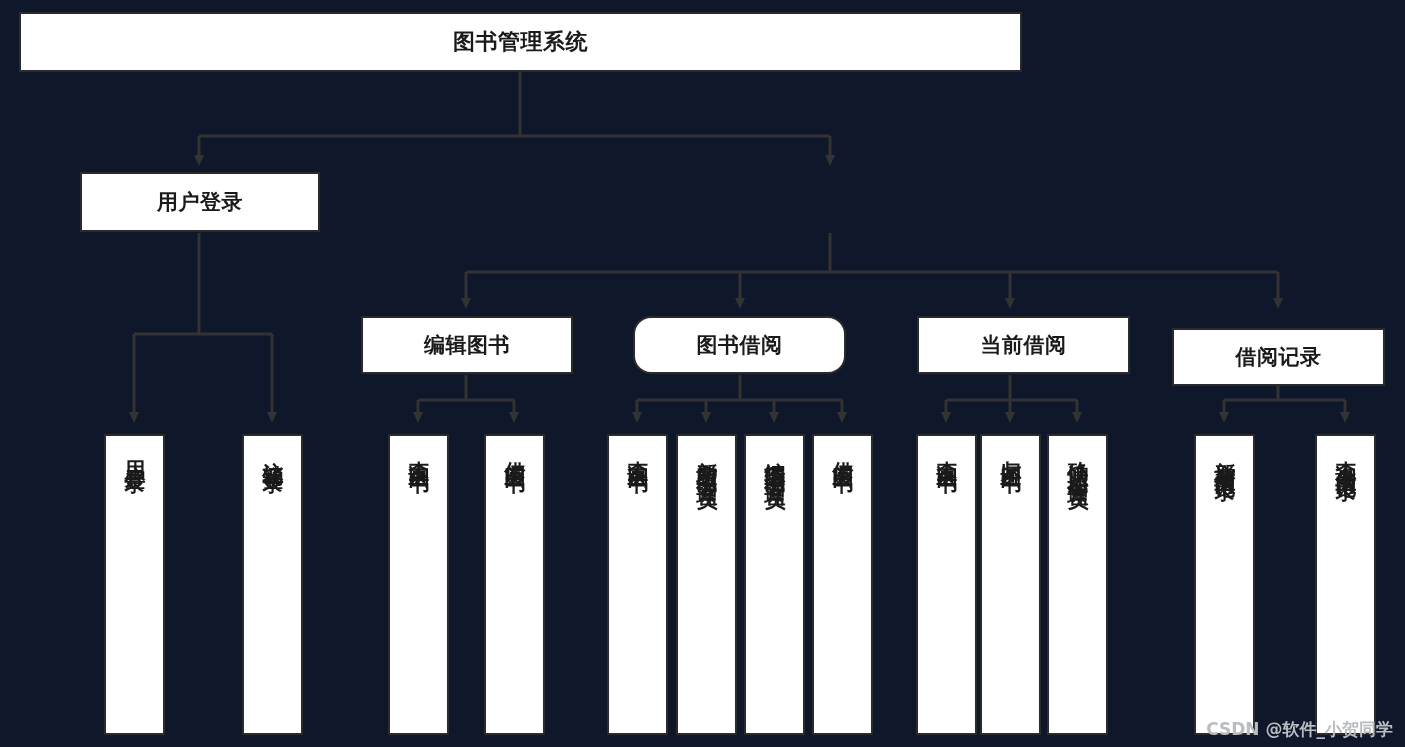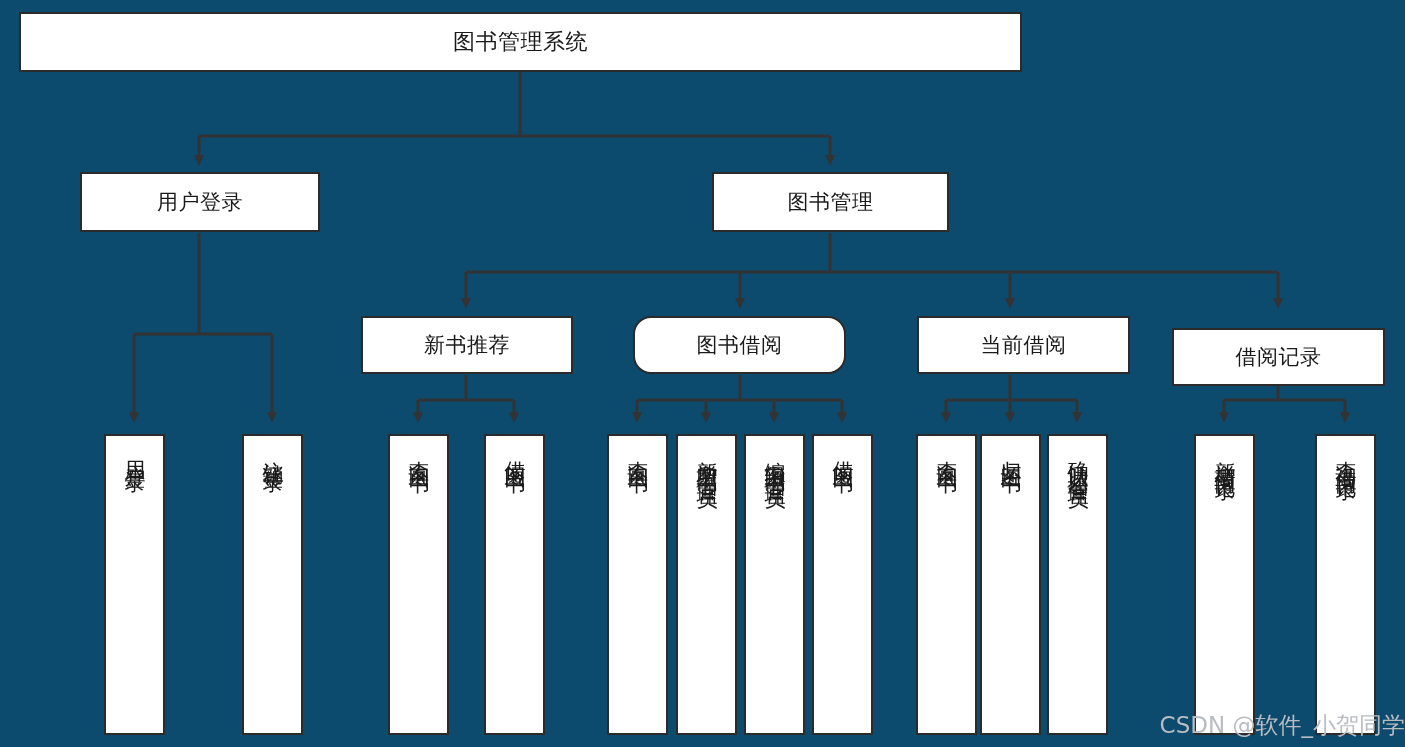--- a/index.html
+++ b/index.html
@@ -8,22 +8,23 @@
     padding: 0;
     background: #ffffff;
   }
   body {
     font-family: "DejaVu Sans", "Liberation Sans", sans-serif;
   }
   #diagram-root {
     position: relative;
     width: 1405px;
     height: 747px;
-    background: #0c4a6e;
+    background: #0f172a;
     overflow: hidden;
+    font-weight: bold;
   }
   #diagram-svg {
     position: absolute;
     left: 0;
     top: 0;
     width: 1405px;
     height: 747px;
   }
   .node {
     position: absolute;
@@ -59,23 +60,23 @@
   .node.vert .node-label {
     writing-mode: vertical-rl;
     text-orientation: upright;
     font-size: 21px;
     letter-spacing: 4px;
     line-height: 1.0;
     white-space: nowrap;
   }
   #watermark {
     position: absolute;
-    right: 0;
+    right: 12px;
     bottom: 6px;
-    font-size: 23px;
+    font-size: 17px;
     color: #b9bcc0;
     z-index: 5;
     white-space: nowrap;
     font-family: "DejaVu Sans", "Liberation Sans", sans-serif;
   }
 </style>
 </head>
 <body>
 
 <div id="diagram-root">
@@ -132,26 +133,23 @@
   </svg>
 
   <div class="node horiz root" style="left:19px; top:12px; width:1003px; height:60px;">
     <span class="node-label">图书管理系统</span>
   </div>
 
   <div class="node horiz" style="left:80px; top:172px; width:240px; height:60px;">
     <span class="node-label">用户登录</span>
   </div>
 
-  <div class="node horiz" style="left:712px; top:172px; width:237px; height:60px;">
-    <span class="node-label">图书管理</span>
-  </div>
 
   <div class="node horiz" style="left:361px; top:316px; width:212px; height:58px;">
-    <span class="node-label">新书推荐</span>
+    <span class="node-label">编辑图书</span>
   </div>
 
   <div class="node horiz" style="left:633px; top:316px; width:213px; height:58px;border-radius:18px;">
     <span class="node-label">图书借阅</span>
   </div>
 
   <div class="node horiz" style="left:917px; top:316px; width:213px; height:58px;">
     <span class="node-label">当前借阅</span>
   </div>
 

